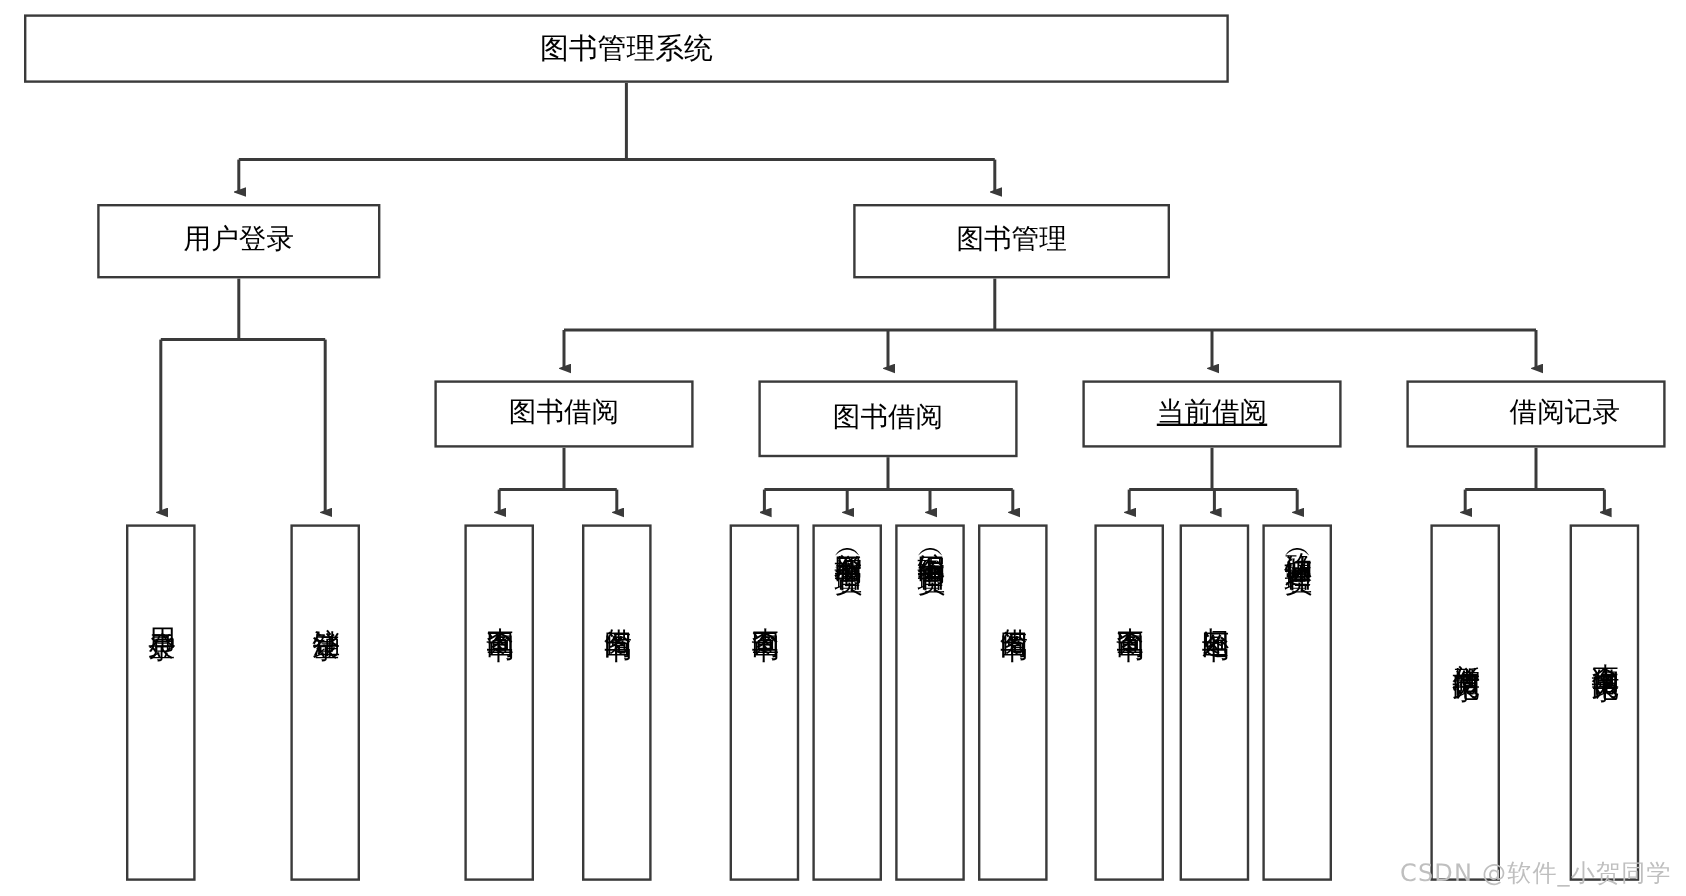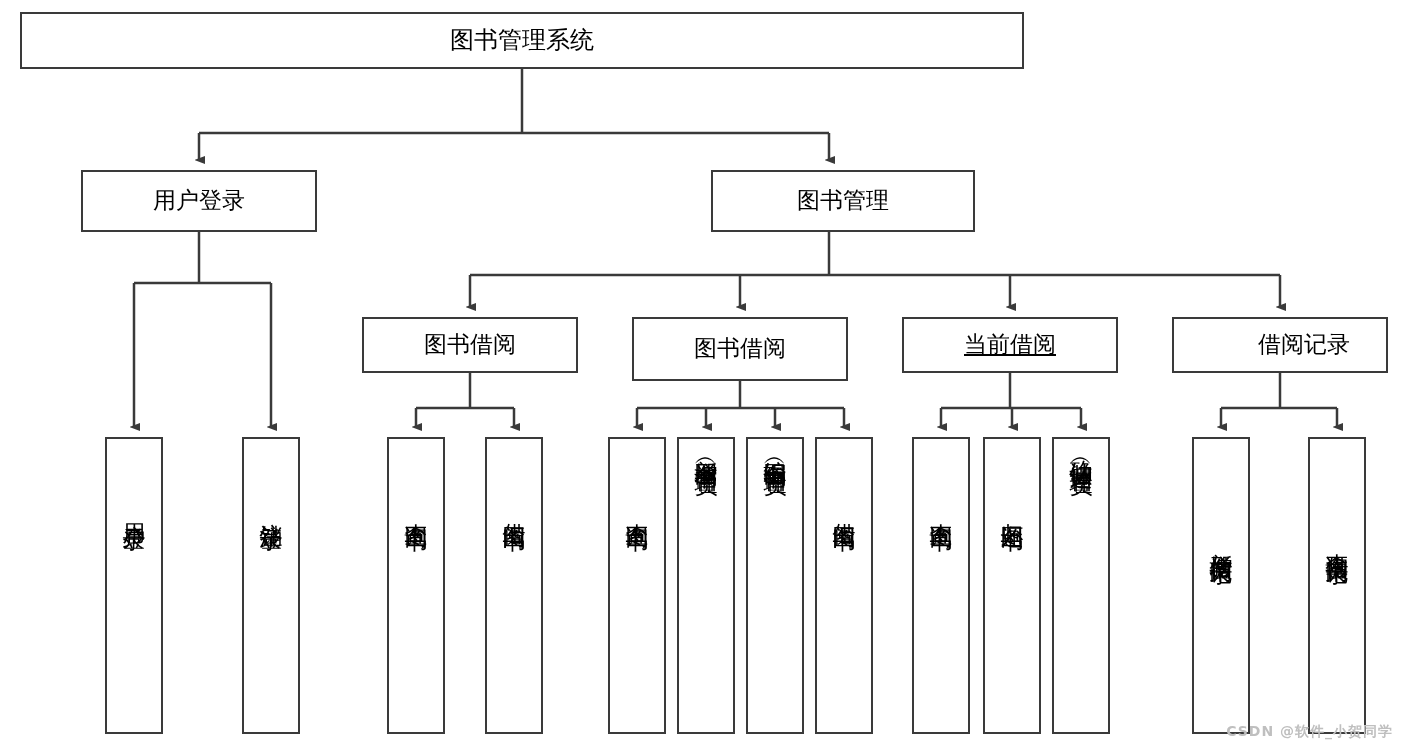--- a/index.html
+++ b/index.html
@@ -70,26 +70,25 @@
   .node.vert.mid-text {
     padding-top: 66px;
   }
   .node.vert.low-text {
     padding-top: 96px;
   }
   .watermark {
     position: absolute;
     right: 12px;
     bottom: 6px;
-    font-size: 14px;
+    font-size: 20px;
     color: #bfbfbf;
     letter-spacing: 1px;
     white-space: nowrap;
     user-select: none;
-    font-weight: bold;
   }
 </style>
 </head>
 <body>
 
 <div id="canvas">
 
   <svg class="wires" viewBox="0 0 1405 747" xmlns="http://www.w3.org/2000/svg">
     <defs>
       <marker id="arrow" markerWidth="10" markerHeight="10" refX="4" refY="6" orient="auto" markerUnits="userSpaceOnUse">

